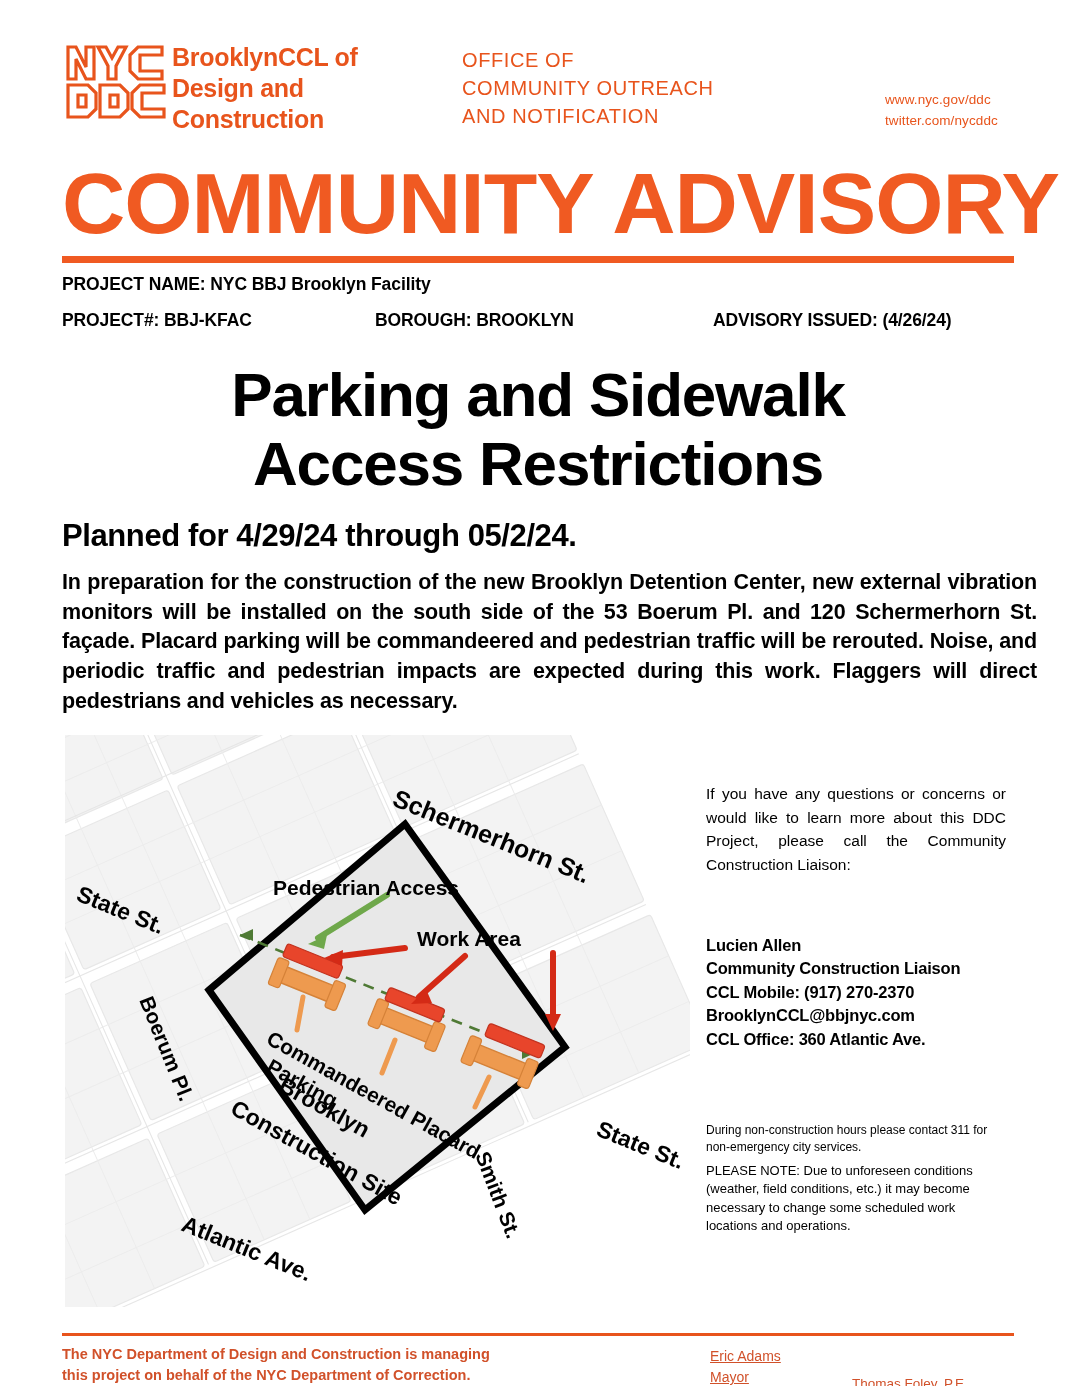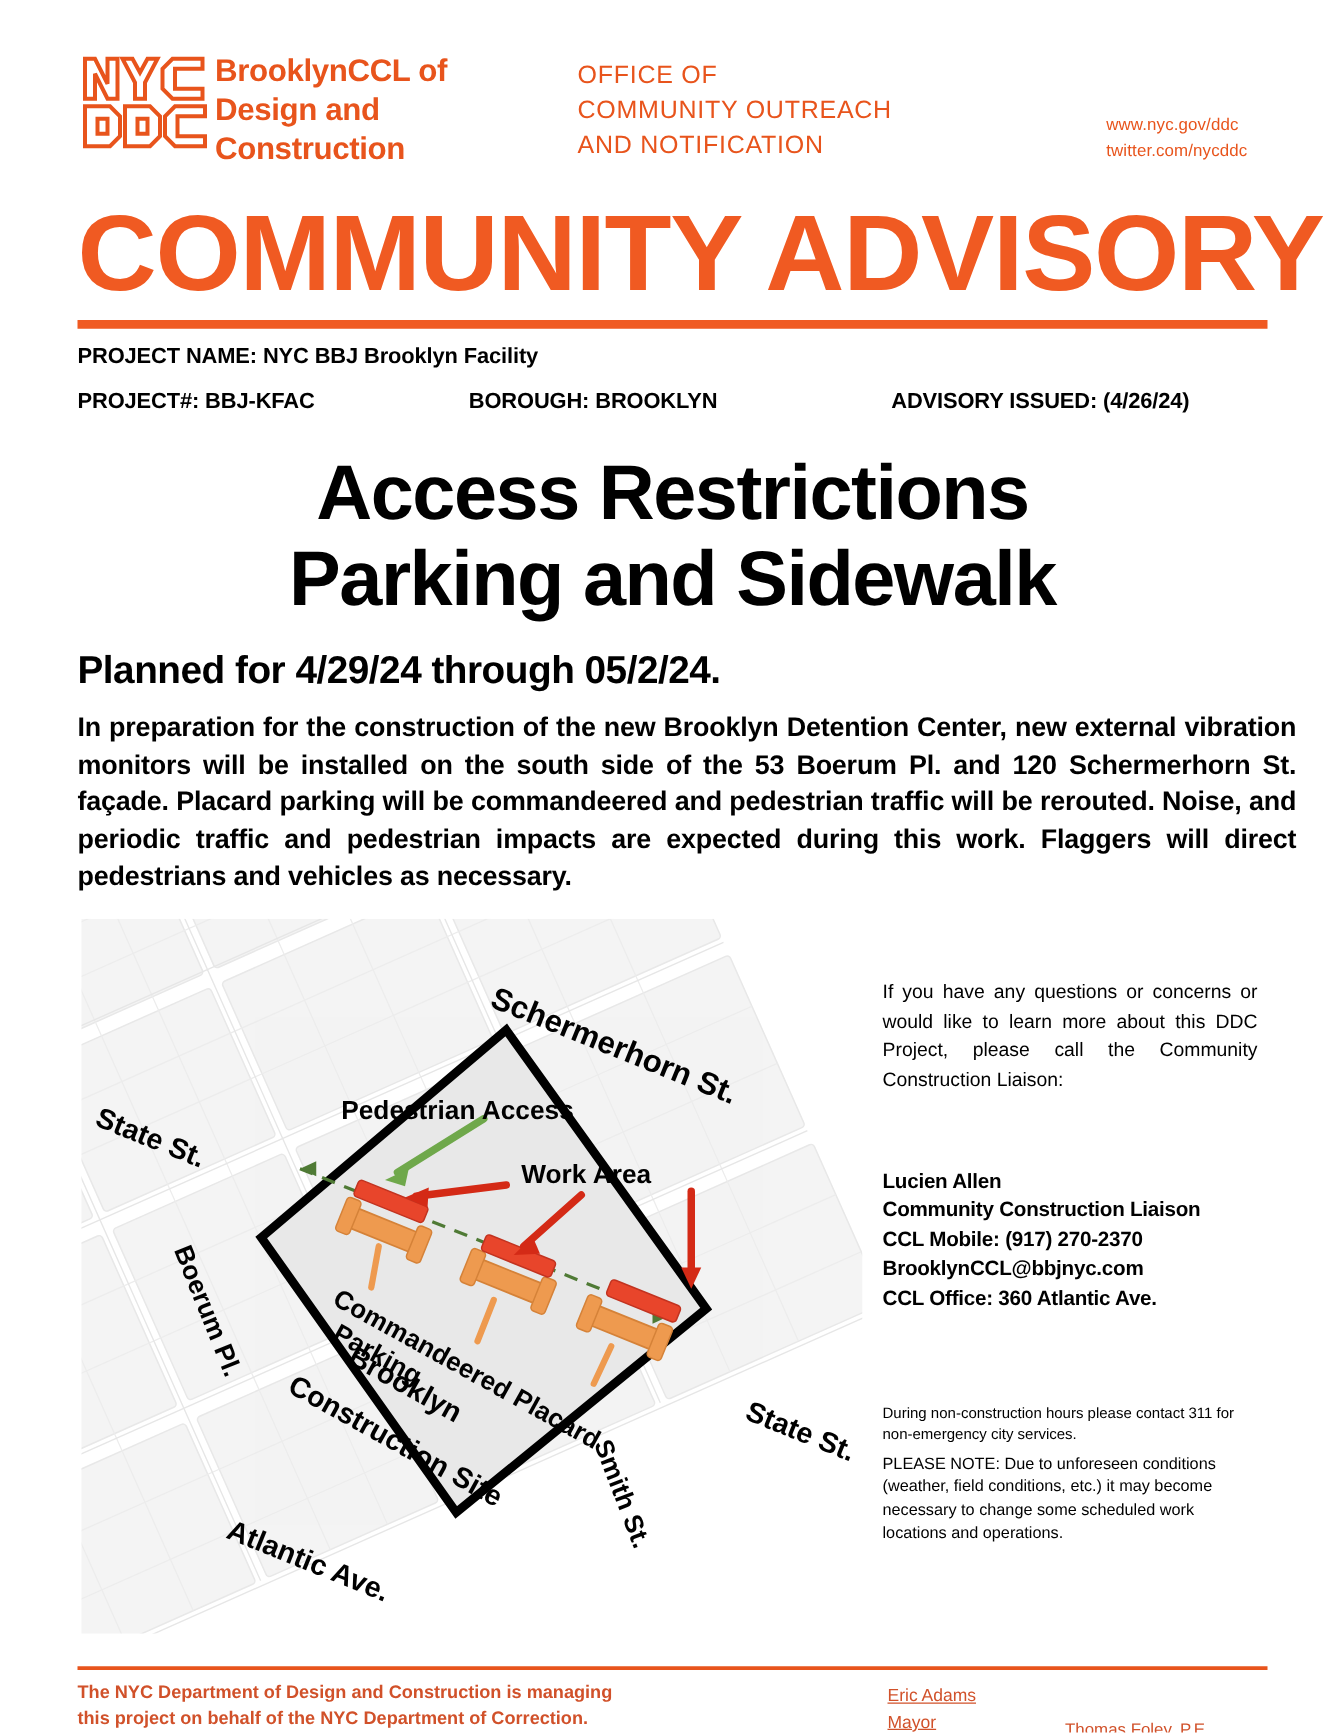--- a/index.html
+++ b/index.html
@@ -121,22 +121,22 @@
   <div class="banner-rule"></div>
 
   <div class="meta">
     <div class="row row1">PROJECT NAME: NYC BBJ Brooklyn Facility</div>
     <div class="row r2a">PROJECT#: BBJ-KFAC</div>
     <div class="row r2b">BOROUGH: BROOKLYN</div>
     <div class="row r2c">ADVISORY ISSUED: (4/26/24)</div>
   </div>
 
   <div class="title">
+    <div>Parking and Sidewalk</div>
     <div>Access Restrictions</div>
-    <div>Parking and Sidewalk</div>
   </div>
   <div class="subtitle">Planned for 4/29/24 through 05/2/24.</div>
   <div class="body-copy">In preparation for the construction of the new Brooklyn Detention Center, new external vibration monitors will be installed on the south side of the 53 Boerum Pl. and 120 Schermerhorn St. façade.  Placard parking will be commandeered and pedestrian traffic will be rerouted.  Noise, and periodic traffic and pedestrian impacts are expected during this work.  Flaggers will direct pedestrians and vehicles as necessary.</div>
 
   <div class="map">
     <svg width="625" height="572" viewBox="0 0 625 572">
       <defs>
         <clipPath id="mapclip">
             <rect x="0" y="0" width="625" height="572"></rect>
           </clipPath>

